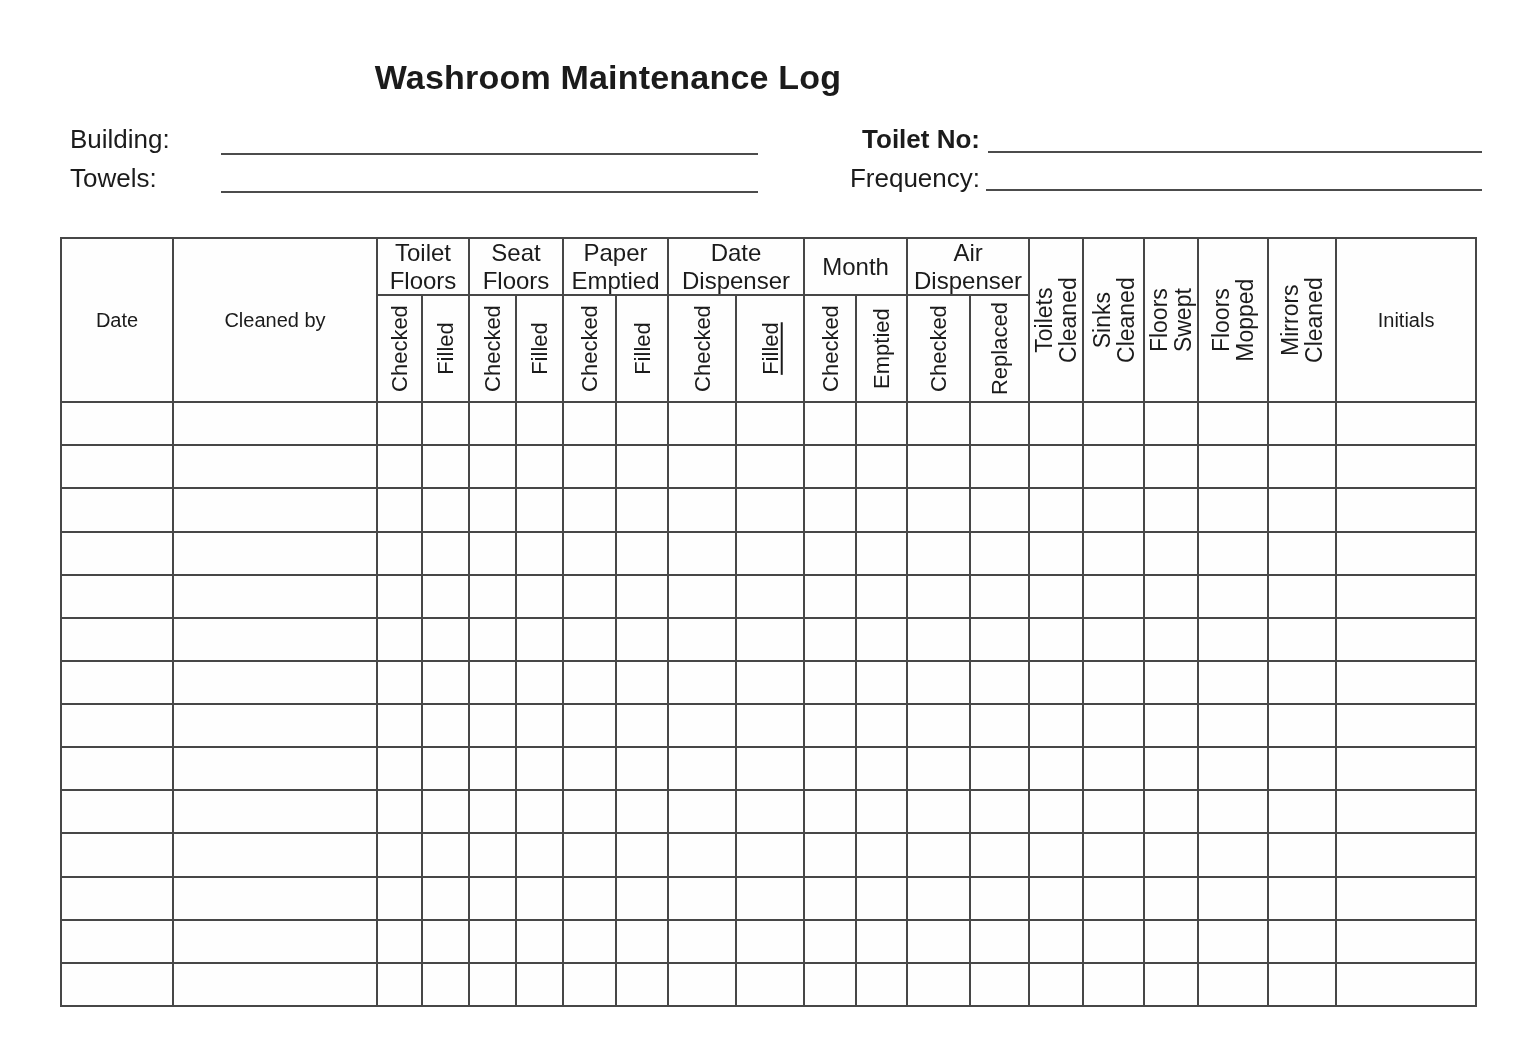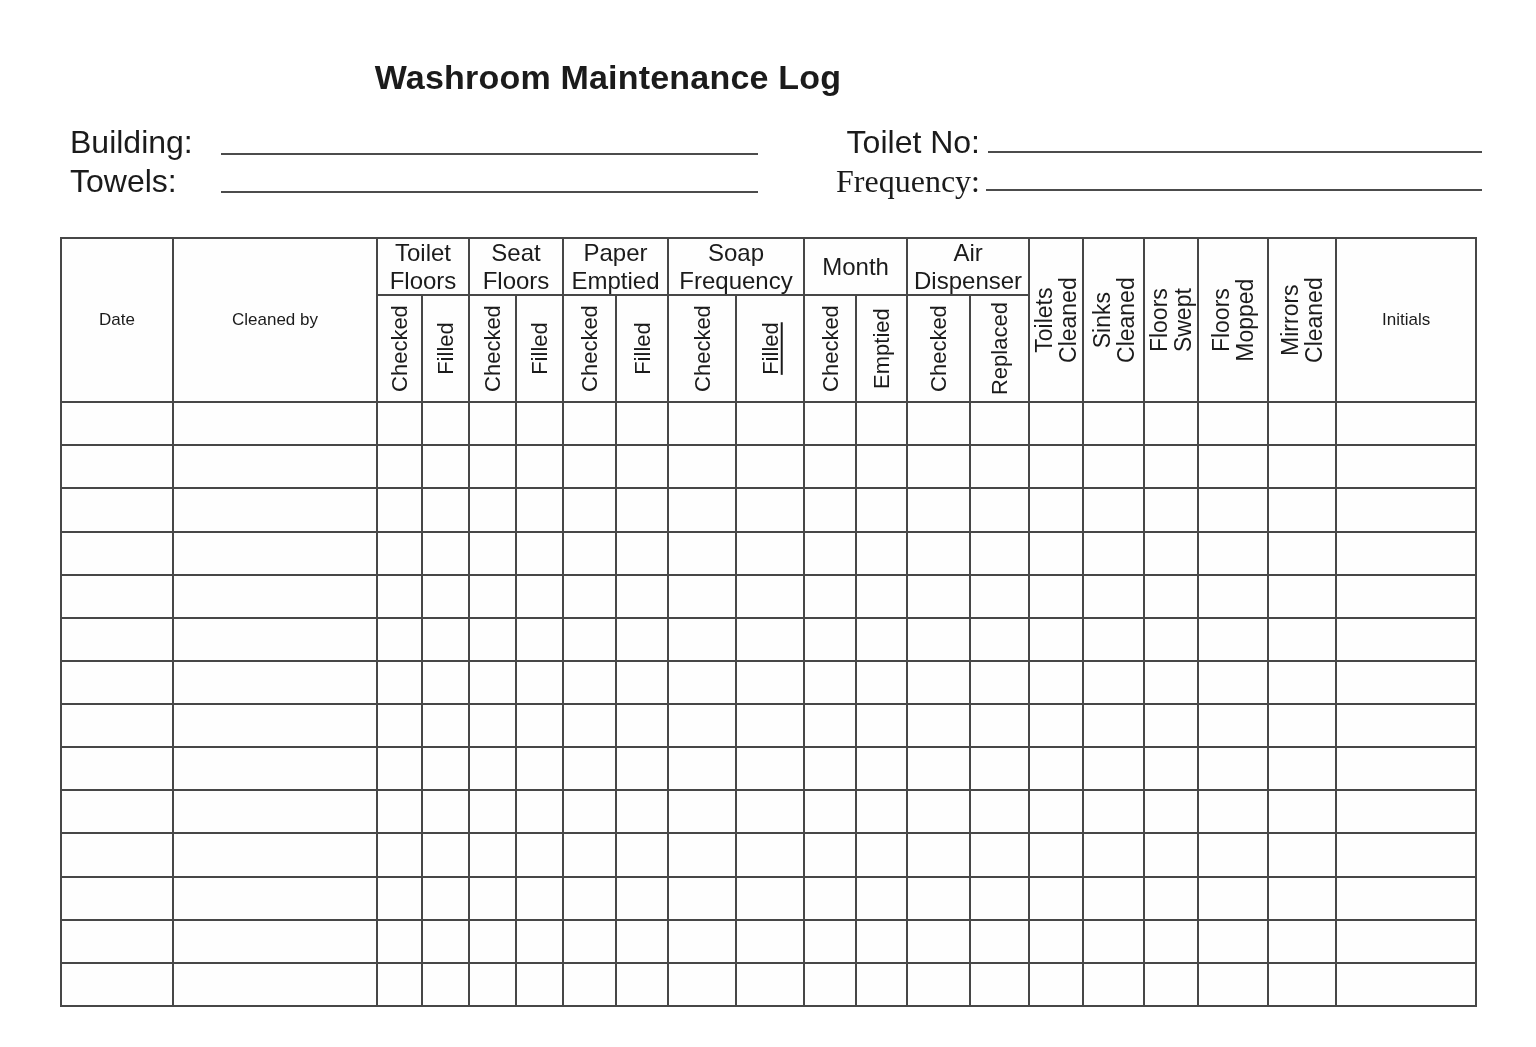--- a/index.html
+++ b/index.html
@@ -13,21 +13,21 @@
   .page-title {
     position: absolute;
     left: 0; top: 58px; width: 1216px;
     text-align: center;
     font-size: 34px;
     font-weight: bold;
     letter-spacing: 0.2px;
   }
   .field-label {
     position: absolute;
-    font-size: 32px;
+    font-size: 26px;
     white-space: nowrap;
   }
   .field-label.right { text-align: right; width: 210px; }
   .field-line {
     position: absolute;
     border-bottom: 2px solid #4c4c4c;
     height: 0;
   }
   table.log {
     position: absolute;
@@ -41,21 +41,21 @@
     padding: 0;
     background: #fefefe;
   }
   thead th {
     font-weight: normal;
     font-size: 24px;
     text-align: center;
     vertical-align: middle;
     line-height: 1.15;
   }
-  th.big { font-size: 17px; }
+  th.big { font-size: 20px; }
   tr.group-row { height: 56px; }
   tr.sub-row { height: 107px; }
   tbody tr { height: 43px; }
   .vwrap {
     display: flex;
     align-items: center;
     justify-content: center;
     overflow: visible;
   }
   .sub-row .vwrap { height: 103px; }
@@ -77,24 +77,24 @@
 <body>
 
 <div class="page-title">Washroom Maintenance Log</div>
 
 <div class="field-label" style="left:70px; top:124px;">Building:</div>
 <div class="field-line" style="left:221px; top:153px; width:537px;"></div>
 
 <div class="field-label" style="left:70px; top:163px;">Towels:</div>
 <div class="field-line" style="left:221px; top:191px; width:537px;"></div>
 
-<div class="field-label right" style="left:770px; top:124px;">Toilet No:</div>
+<div class="field-label right" style="left:770px; top:124px;font-weight:bold;">Toilet No:</div>
 <div class="field-line" style="left:988px; top:151px; width:494px;"></div>
 
-<div class="field-label right" style="left:770px; top:163px;font-family:Liberation Serif, serif;">Frequency:</div>
+<div class="field-label right" style="left:770px; top:163px;">Frequency:</div>
 <div class="field-line" style="left:986px; top:189px; width:496px;"></div>
 
 <table class="log">
   <colgroup>
     <col style="width:112px">
       <col style="width:204px">
     <col style="width:45px">
       <col style="width:47px">
     <col style="width:47px">
       <col style="width:47px">
@@ -113,21 +113,21 @@
     <col style="width:68px">
       <col style="width:140px">
   </colgroup>
   <thead>
     <tr class="group-row">
       <th class="big" rowspan="2">Date</th>
       <th class="big" rowspan="2">Cleaned by</th>
       <th colspan="2">Toilet Floors</th>
       <th colspan="2">Seat Floors</th>
       <th colspan="2">Paper Emptied</th>
-      <th colspan="2">Soap Frequency</th>
+      <th colspan="2">Date Dispenser</th>
       <th colspan="2">Month</th>
       <th colspan="2">Air Dispenser</th>
       <th rowspan="2">
           <div class="vwrap taskwrap">
             <span class="rot task">Toilets
 Cleaned</span>
           </div>
         </th>
       <th rowspan="2">
           <div class="vwrap taskwrap">

